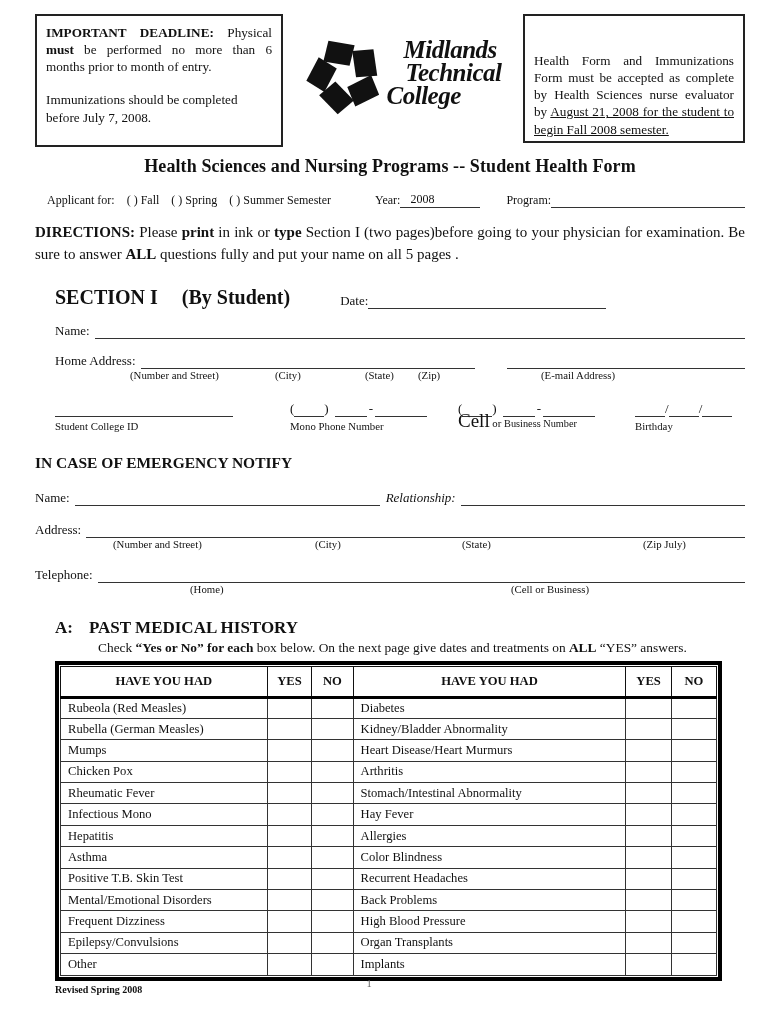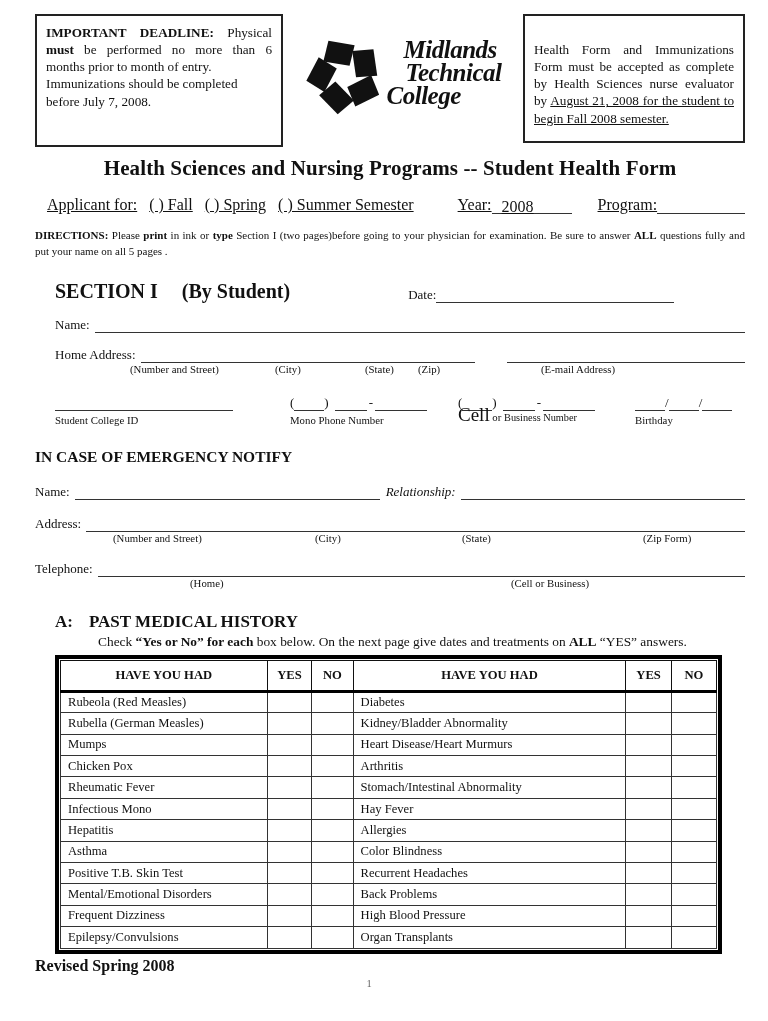--- a/index.html
+++ b/index.html
@@ -9,51 +9,51 @@
     font-family:"Liberation Serif", serif;
     color:#111; font-size:13px;
     position:relative;
   }
   .page { width:768px; height:1021px; padding:14px 23px 0 35px; }
 
   
   .hdr { display:flex; align-items:flex-start; }
   .box { border:2px solid #222; padding:8px 9px; font-size:13.2px; line-height:1.3; text-align:justify; }
   .box.deadline { width:248px; height:133px; }
-  .box.accept   { width:222px; height:129px; padding-top:25px; }
+  .box.accept   { width:222px; height:129px; padding-top:36px; }
   .box.accept u { text-decoration:underline; }
-  .box .p2 { text-align:left; }
+  .box .p2 { margin-top:16px; text-align:left; }
   .logo { flex:1; display:flex; justify-content:center; align-items:flex-start; padding-top:22px; }
   .logo svg { width:80px; height:80px; flex:0 0 80px; }
   .logo-text { font-style:italic; font-weight:bold; font-size:25px; line-height:0.92; letter-spacing:-0.5px; margin-left:2px; margin-top:2px; }
   .logo-text .l1 { margin-left:17px; }
   .logo-text .l2 { margin-left:19px; }
   .logo-text .l3 { margin-left:0; }
 
-  h1.title { text-align:center; font-size:21px; margin-top:9px; letter-spacing:0.1px; }
+  h1.title { text-align:center; font-size:18px; margin-top:9px; letter-spacing:0.1px; }
 
   
   .fl { display:flex; align-items:flex-end; }
   .blank { display:inline-block; border-bottom:1.3px solid #333; height:15px; }
   .grow { flex:1; }
   .subrow { position:relative; height:15px; font-size:10.8px; }
   .subrow span { position:absolute; top:0; white-space:nowrap; }
 
-  .applicant { margin-top:15px; margin-left:12px; font-size:16px; align-items:flex-end;text-decoration:underline; }
+  .applicant { margin-top:15px; margin-left:12px; font-size:12px; align-items:flex-end; }
   .applicant .opt { margin-left:12px; }
   .applicant .ylbl { margin-left:44px; }
   .applicant .yv { width:80px; padding-left:10px; height:16px; }
   .applicant .plbl { margin-left:26px; }
 
-  .directions { margin-top:14px; font-size:11px; line-height:1.45; text-align:justify; }
+  .directions { margin-top:14px; font-size:15px; line-height:1.45; text-align:justify; }
 
   .sec1 { margin-top:20px; align-items:flex-end; }
   .sec1 .sh { font-size:20px; font-weight:bold; margin-left:20px; }
   .sec1 .sh2 { font-size:20px; font-weight:bold; margin-left:24px; }
-  .sec1 .dlbl { margin-left:118px; }
+  .sec1 .dlbl { margin-left:50px; }
   .sec1 .dblank { width:238px; }
 
   .mt14 { margin-top:14px; } .mt16 { margin-top:16px;font-family:Liberation Serif, serif; } .mt18 { margin-top:18px; }
   .ml20 { margin-left:20px; }
 
   
   .idrow { position:relative; height:36px; margin-top:12px; }
   .idrow .grp { position:absolute; bottom:15px; display:flex; align-items:flex-end; }
   .idrow .glabel { position:absolute; bottom:0; font-size:10.8px; white-space:nowrap; }
   .idrow .big { font-size:19px; }
@@ -66,21 +66,21 @@
   .check-line { margin-left:63px; margin-top:2px; font-size:13.4px; }
 
   
   .tbl-outer { margin-left:20px; margin-top:5px; width:667px; border:4px solid #000; padding:1px; }
   table.hist { width:100%; border-collapse:collapse; border:1px solid #111; }
   table.hist th { border:1px solid #111; border-bottom:3px solid #000; font-size:12.6px; height:31px; text-align:center; }
   table.hist td { border:1px solid #333; height:21.4px; font-size:12.6px; }
   table.hist td.cond { padding-left:7px; }
   table.hist td.box { }
 
-  .revision { margin-top:3px; font-size:16px; font-weight:bold; }
+  .revision { margin-left:20px; margin-top:3px; font-size:10px; font-weight:bold; }
   .pagenum { position:absolute; left:0; right:30px; top:978px; text-align:center; font-size:10.5px; color:#666; }
 </style>
 </head>
 <body>
 
 <div class="page">
 
   <div class="hdr">
     <div class="box deadline">
       <p><b>IMPORTANT DEADLINE:</b><span> Physical </span><b>must</b><span> be performed no more than 6 months prior to month of entry.</span></p>
@@ -198,21 +198,21 @@
   </div>
 
   <div class="fl mt16">
     <span>Address:</span>
     <span class="blank grow" style="margin-left:5px;"></span>
   </div>
   <div class="subrow">
     <span style="left:78px">(Number and Street)</span>
     <span style="left:280px">(City)</span>
     <span style="left:427px">(State)</span>
-    <span style="left:608px">(Zip Form)</span>
+    <span style="left:608px">(Zip July)</span>
   </div>
 
   <div class="fl mt14">
     <span>Telephone:</span>
     <span class="blank grow" style="margin-left:5px;"></span>
   </div>
   <div class="subrow">
     <span style="left:155px">(Home)</span>
     <span style="left:476px">(Cell or Business)</span>
   </div>
@@ -330,19 +330,27 @@
             <td class="box"></td>
           </tr>
           <tr>
             <td class="cond">Epilepsy/Convulsions</td>
             <td class="box"></td>
             <td class="box"></td>
             <td class="cond">Organ Transplants</td>
             <td class="box"></td>
             <td class="box"></td>
           </tr>
+          <tr>
+            <td class="cond">Other</td>
+            <td class="box"></td>
+            <td class="box"></td>
+            <td class="cond">Implants</td>
+            <td class="box"></td>
+            <td class="box"></td>
+          </tr>
         </tbody>
     </table>
   </div>
 
   <p class="revision">Revised Spring 2008</p>
   <div class="pagenum">1</div>
 </div>
 
 </body></html>

